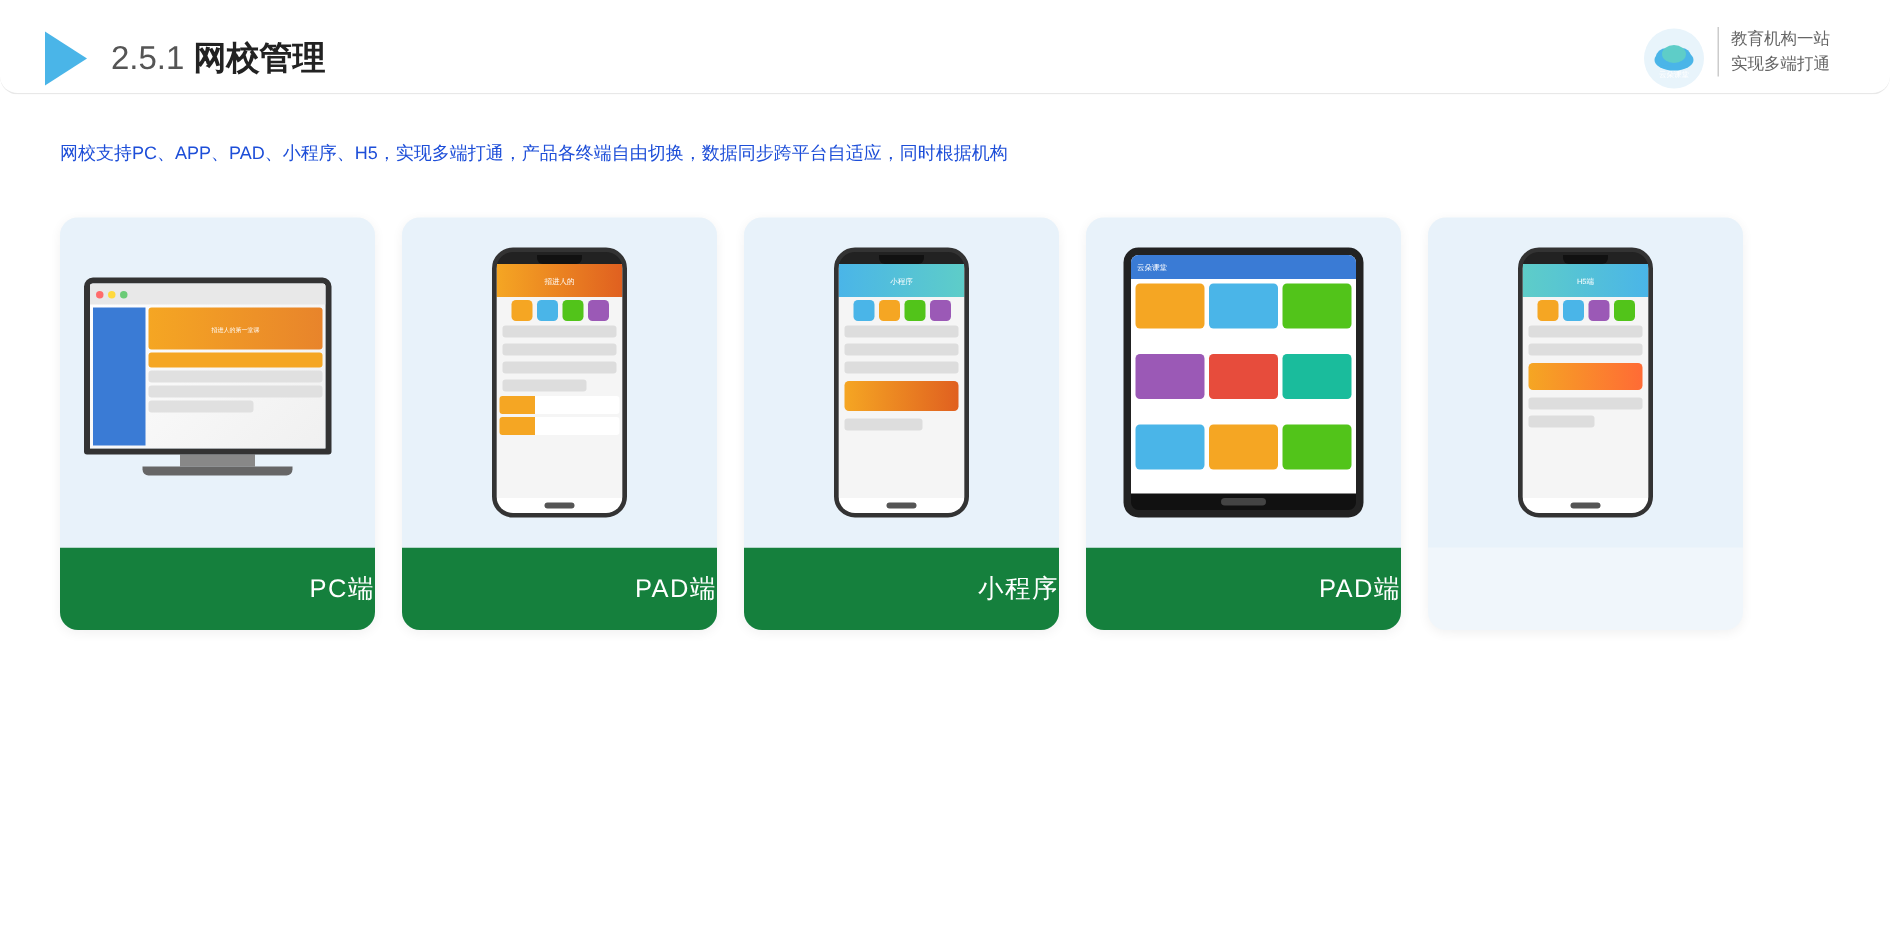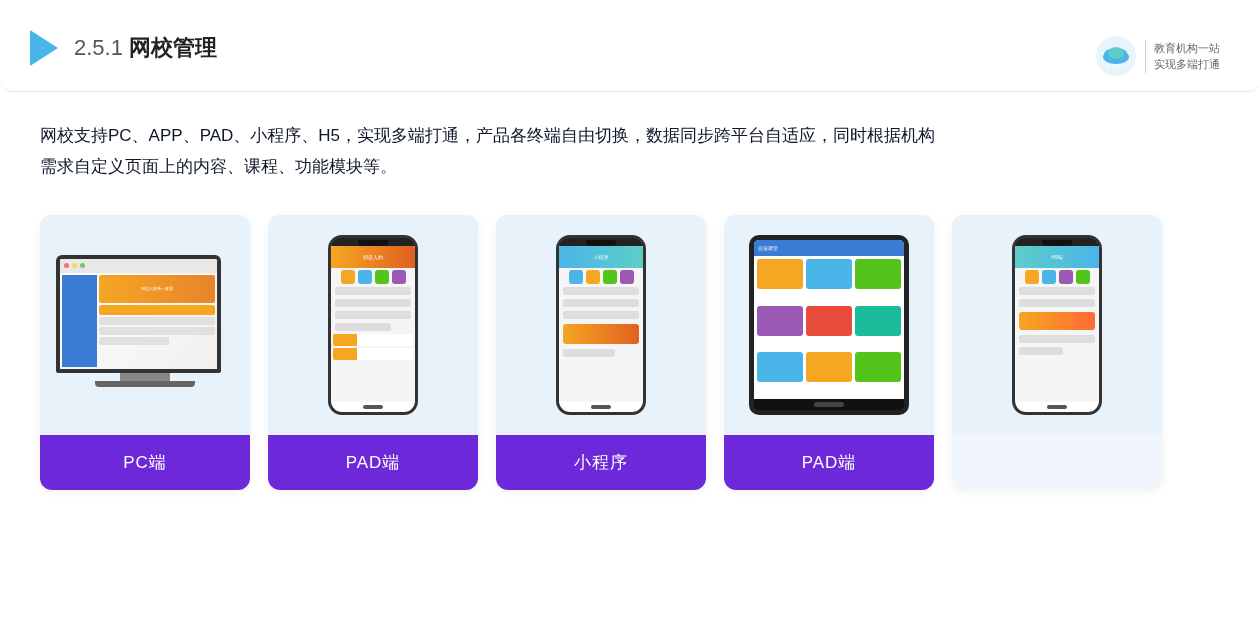--- a/index.html
+++ b/index.html
@@ -17,21 +17,21 @@
       background: #fff;
       position: relative;
       padding: 0;
     }
 
     
     .header {
       display: flex;
       align-items: center;
       justify-content: space-between;
-      padding: 18px 40px 14px 30px;
+      padding: 18px 40px 2px 30px;
       border-bottom: 1px solid #e8e8e8;
       border-radius: 12px;
     }
 
     .header-left {
       display: flex;
       align-items: center;
       gap: 16px;
     }
 
@@ -59,23 +59,22 @@
     }
 
     .header-right {
       display: flex;
       align-items: center;
       gap: 10px;
     }
 
     .logo-cloud {
       display: flex;
-      align-items: center;
+      align-items: flex-start;
       gap: 8px;
-      margin-top: 17px;
     }
 
     .logo-icon {
       width: 42px;
       height: 42px;
     }
 
     .logo-text-block {
       display: flex;
       flex-direction: column;
@@ -85,22 +84,22 @@
       padding-left: 8px;
       line-height: 1.5;
     }
 
     
     .content {
       padding: 28px 40px 0 40px;
     }
 
     .description {
-      font-size: 17px;
-      color: #0f172a;
+      font-size: 12px;
+      color: #1d4ed8;
       line-height: 1.85;
       margin-bottom: 32px;
     }
 
     
     .cards-container {
       display: flex;
       gap: 18px;
       justify-content: flex-start;
       padding: 0 0px;
@@ -353,26 +352,26 @@
       width: 30px;
       height: 5px;
       background: #444;
       border-radius: 3px;
       margin: 3px auto;
     }
 
     
     .card-label {
       width: 100%;
-      background: #6d28d9;
+      background: #15803d;
       color: #fff;
       font-size: 17px;
       font-weight: 500;
-      text-align: center;
-      padding: 16px 16px;
+      text-align: right;
+      padding: 16px 0;
       letter-spacing: 1px;
     }
 
     
     .mini-text {
       font-size: 5px;
       color: #fff;
       white-space: nowrap;
     }
 
@@ -410,21 +409,20 @@
           <span>教育机构一站</span>
           <span>实现多端打通</span>
         </div>
       </div>
     </div>
   </div>
 
   <div class="content">
     <p class="description">
       <span>网校支持PC、APP、PAD、小程序、H5，实现多端打通，产品各终端自由切换，数据同步跨平台自适应，同时根据机构</span><br>
-      <span>需求自定义页面上的内容、课程、功能模块等。</span>
     </p>
 
     <div class="cards-container">
 
       <div class="card">
         <div class="card-image-area">
           <div class="pc-mockup">
             <div class="pc-screen">
               <div class="pc-screen-inner">
                 <div class="pc-screen-header">

